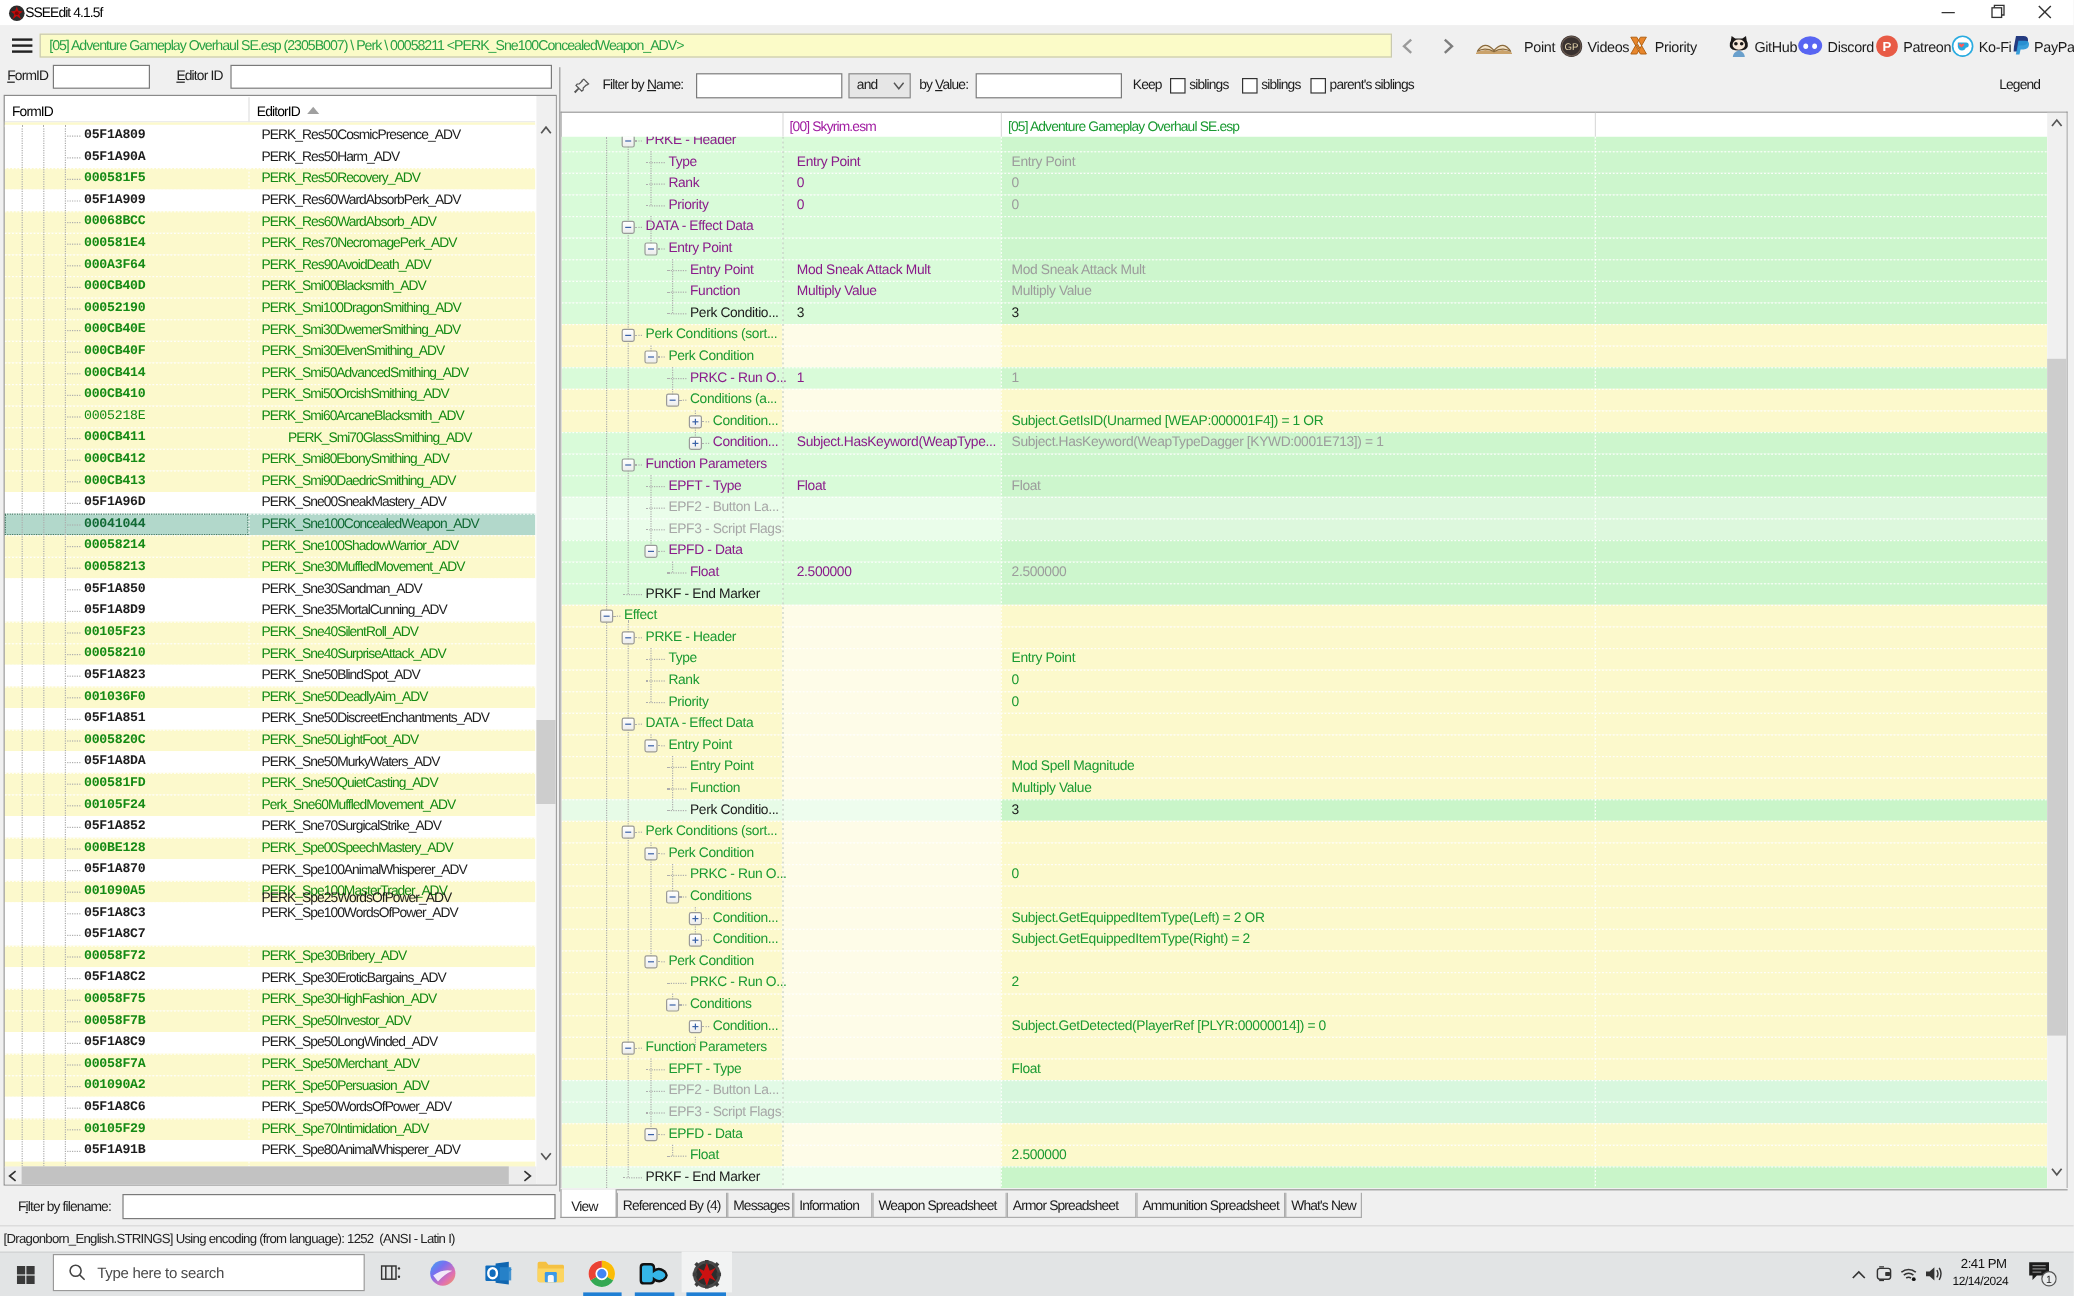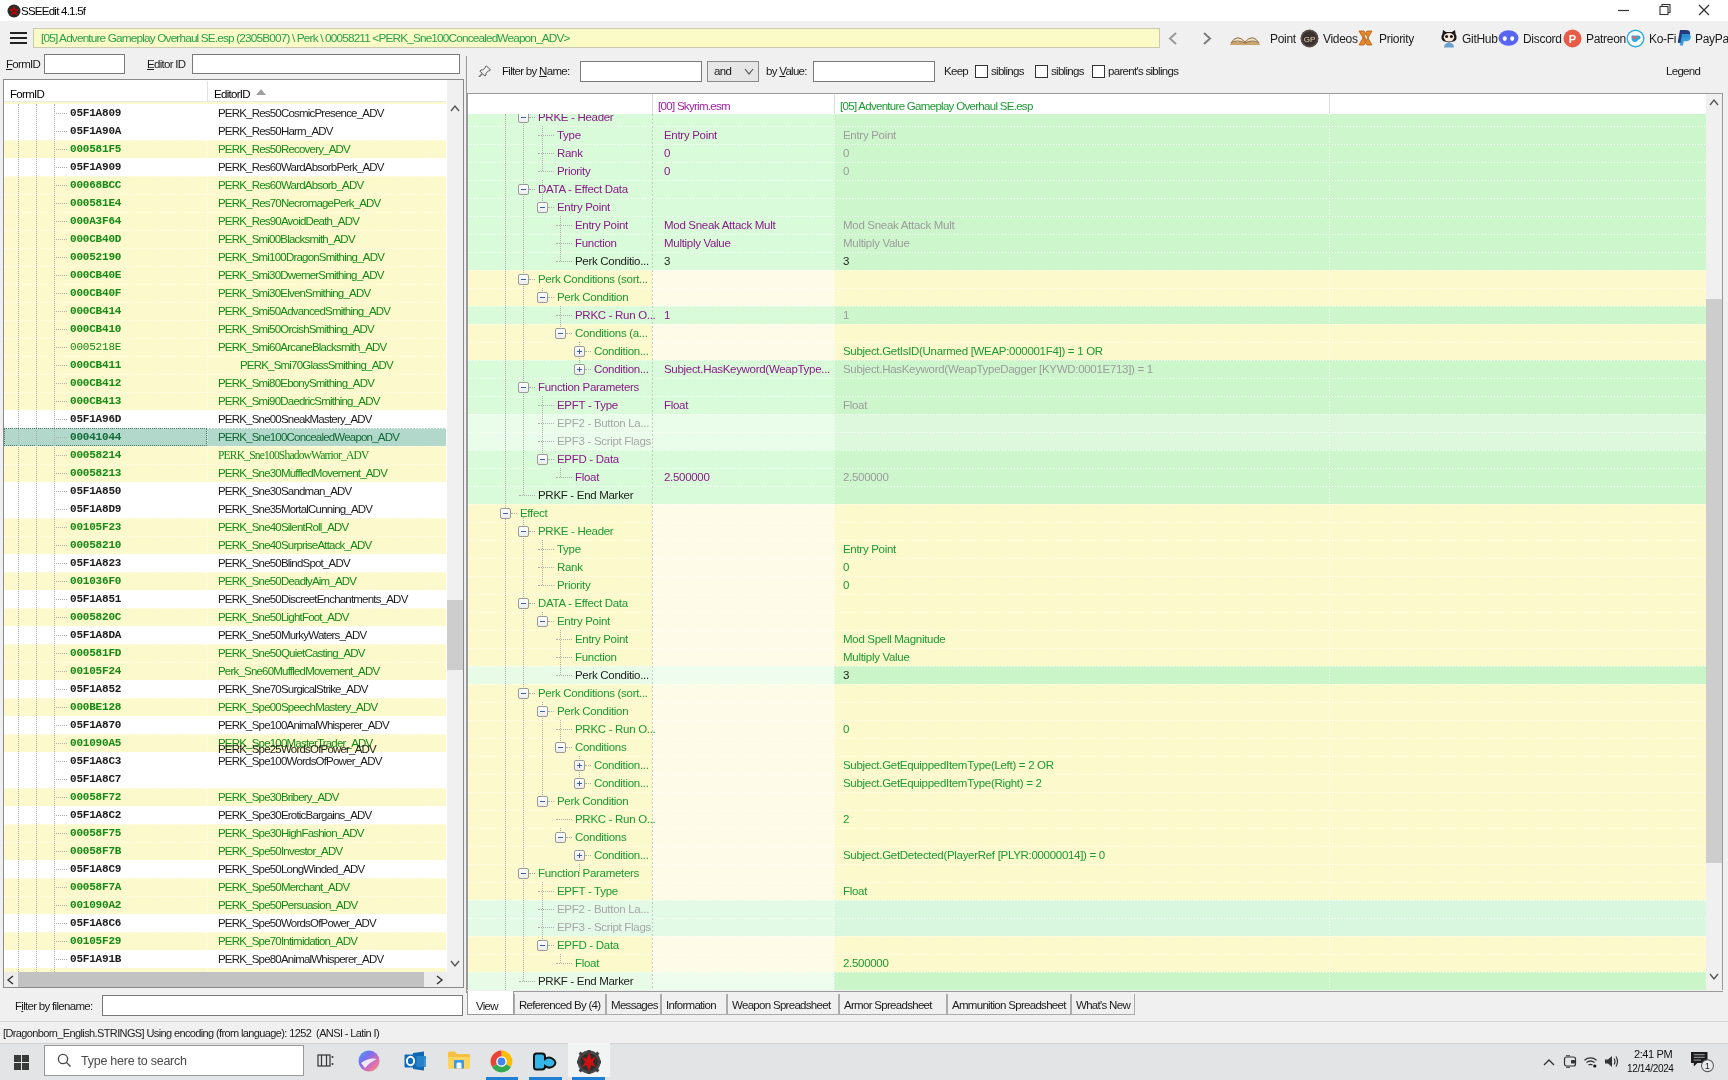--- a/index.html
+++ b/index.html
@@ -198,21 +198,21 @@
 <div class="hcon" style="left:56px;top:419px;width:11px;"></div>
 <div class="cell" style="left:4px;top:428px;width:442px;background:#b2d8cb;"></div>
 <div class="rsep" style="left:4px;width:442px;top:428px;position:absolute;"></div>
 <div class="tx" style="left:70px;top:428px;font-family:'Liberation Mono',monospace;font-weight:bold;font-size:11px;letter-spacing:-0.2px;color:#116a35;">00041044</div>
 <div class="tx ed" style="left:218px;top:428px;color:#116a35;">PERK_Sne100ConcealedWeapon_ADV</div>
 <div class="hcon" style="left:56px;top:437px;width:11px;"></div>
 <div class="abs" style="left:4px;top:428px;width:203px;height:18px;border:1px dotted #4a7a66;"></div>
 <div class="cell" style="left:4px;top:446px;width:442px;background:#fcf9cc;"></div>
 <div class="rsep" style="left:4px;width:442px;top:446px;position:absolute;"></div>
 <div class="tx" style="left:70px;top:446px;font-family:'Liberation Mono',monospace;font-weight:bold;font-size:11px;letter-spacing:-0.2px;color:#148a14;">00058214</div>
-<div class="tx ed" style="left:218px;top:446px;color:#148a14;font-family:Liberation Serif, serif;">PERK_Sne100ShadowWarrior_ADV</div>
+<div class="tx ed" style="left:218px;top:446px;color:#148a14;">PERK_Sne100ShadowWarrior_ADV</div>
 <div class="hcon" style="left:56px;top:455px;width:11px;"></div>
 <div class="cell" style="left:4px;top:464px;width:442px;background:#fcf9cc;"></div>
 <div class="rsep" style="left:4px;width:442px;top:464px;position:absolute;"></div>
 <div class="tx" style="left:70px;top:464px;font-family:'Liberation Mono',monospace;font-weight:bold;font-size:11px;letter-spacing:-0.2px;color:#148a14;">00058213</div>
 <div class="tx ed" style="left:218px;top:464px;color:#148a14;">PERK_Sne30MuffledMovement_ADV</div>
 <div class="hcon" style="left:56px;top:473px;width:11px;"></div>
 <div class="cell" style="left:4px;top:482px;width:442px;background:#ffffff;"></div>
 <div class="rsep" style="left:4px;width:442px;top:482px;position:absolute;"></div>
 <div class="tx" style="left:70px;top:482px;font-family:'Liberation Mono',monospace;font-weight:bold;font-size:11px;letter-spacing:-0.2px;color:#1c1c1c;">05F1A850</div>
 <div class="tx ed" style="left:218px;top:482px;color:#1c1c1c;">PERK_Sne30Sandman_ADV</div>

